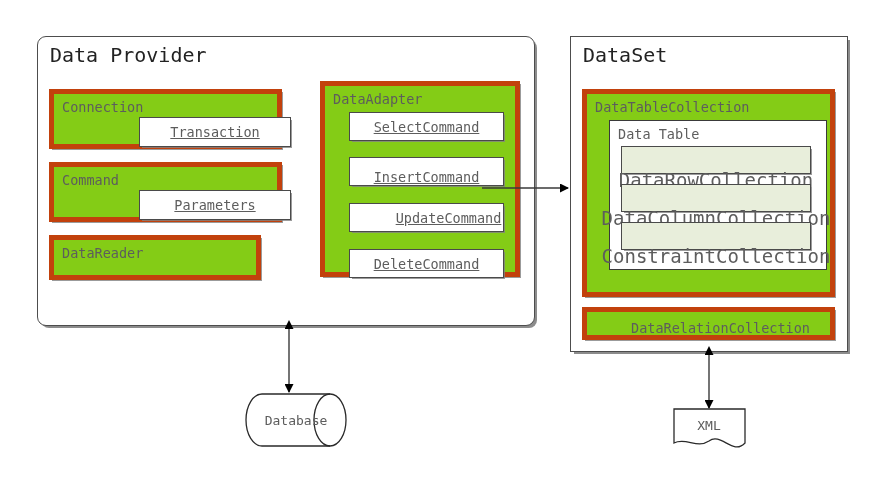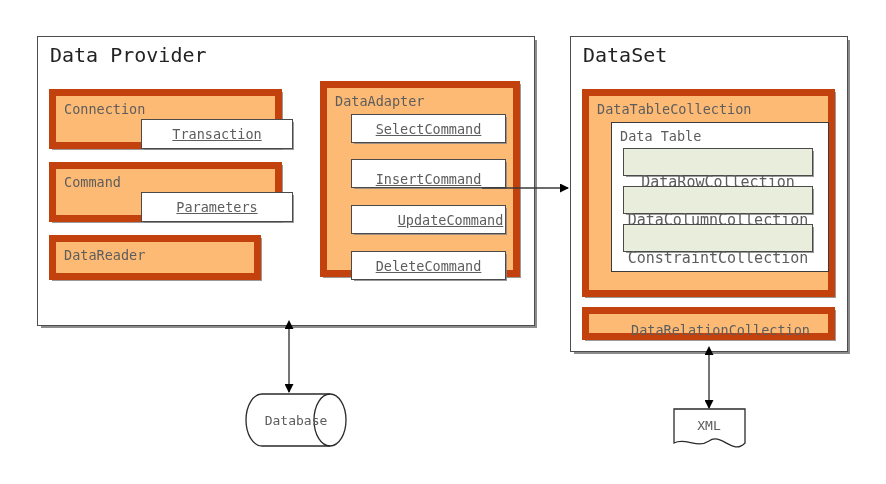--- a/index.html
+++ b/index.html
@@ -37,22 +37,22 @@
     left: 12px;
     top: 6px;
     font-size: 20px;
     letter-spacing: 0px;
     color: #222222;
     white-space: nowrap;
   }
 
   
   .panel-blue {
-    background: #fdba74;
-    border: 7px solid #c2410c;
+    background: #84cc16;
+    border: 5px solid #c2410c;
     box-shadow: 2px 2px 0 -1px rgba(130,130,130,0.8);
   }
   .panel-label {
     position: absolute;
     left: 8px;
     top: 5px;
     font-size: 13.5px;
     color: #5d5d5d;
     white-space: nowrap;
   }
@@ -76,21 +76,21 @@
   
   .box-green {
     background: #e8eedb;
     border: 1px solid #4a4a4a;
     box-shadow: 2px 2px 0 -1px rgba(130,130,130,0.8);
     display: flex;
     align-items: center;
     justify-content: center;
   }
   .box-green span.ctr {
-    font-size: 15px;
+    font-size: 19px;
     color: #5d5d5d;
     white-space: nowrap;
     margin-top: 40px;
   }
 
   
   .box-plain {
     background: #ffffff;
     border: 1px solid #3a3a3a;
   }
@@ -117,21 +117,21 @@
     font-family: "DejaVu Sans Mono", "Liberation Mono", monospace;
     font-size: 13px;
     fill: #5d5d5d;
   }
 </style>
 </head>
 <body>
 
 <div id="canvas">
 
-  <div class="abs outer" style="left:37px; top:36px; width:498px; height:290px;">
+  <div class="abs outer" style="left:37px; top:36px; width:498px; height:290px;border-radius:9px;">
     <div class="outer-title">Data Provider</div>
 
     <div class="abs panel-blue" style="left:11px; top:52px; width:233px; height:60px;">
       <div class="panel-label">Connection</div>
       <div class="abs box-white" style="left:85px; top:23px; width:152px; height:30px;">
         <span class="ctr">Transaction</span>
       </div>
     </div>
 
     <div class="abs panel-blue" style="left:11px; top:125px; width:233px; height:60px;">

